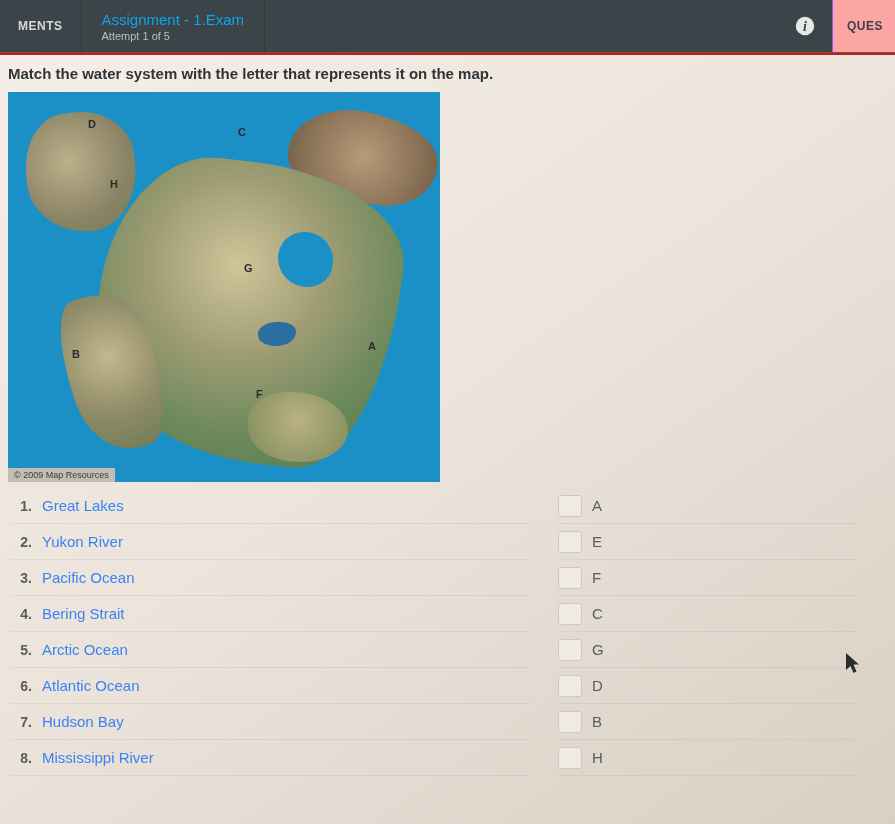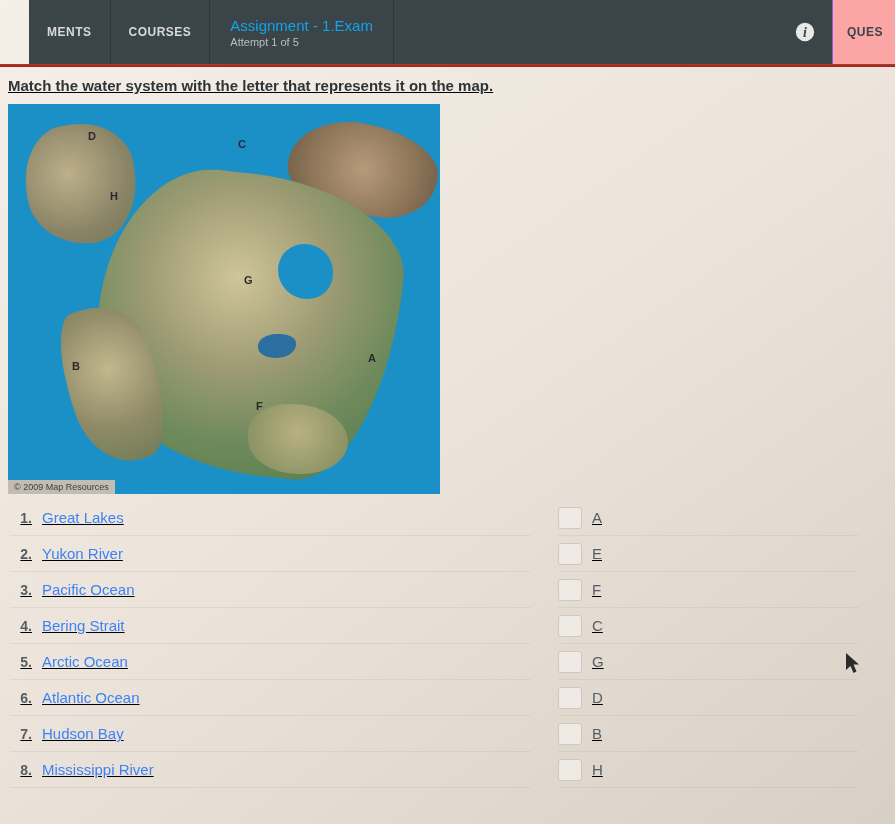--- a/index.html
+++ b/index.html
@@ -2,25 +2,24 @@
 <html><head>
 <meta charset="utf-8">
 <style>
   * { box-sizing: border-box; margin: 0; padding: 0; }
   html, body { width: 895px; height: 824px; overflow: hidden; font-family: Arial, Helvetica, sans-serif; }
   body { background: linear-gradient(145deg, #f5efe8 0%, #ece4da 50%, #d8d0c5 100%); position: relative; }
 
   .topbar {
     display: flex;
     align-items: stretch;
-    height: 64px;
+    height: 52px;
     background: #3b4449;
     color: #e9e9e9;
     font-size: 13px;
-    margin-left: 29px;
   }
   .nav-item {
     display: flex;
     align-items: center;
     padding: 0 18px;
     color: #d9d9d9;
     font-weight: 600;
     letter-spacing: 0.5px;
     font-size: 12px;
     border-right: 1px solid #2f373b;
@@ -48,21 +47,21 @@
     color: #e9e9e9; border-left: 1px solid #2f373b;
   }
   .ques-tab {
     display: flex; align-items: center; padding: 0 12px 0 14px;
     background: #fca5a5; color: #3b4449;
     font-size: 12px; font-weight: 700; letter-spacing: 0.5px;
     border-left: 1px solid #8b5cf6; cursor: pointer;
   }
   .accent-bar { height: 3px; background: linear-gradient(to bottom, #b9362c, #8d2a22); }
 
-  .content { padding: 8px 20px 0 6px; text-decoration: underline; }
+  .content { padding: 8px 20px 0 6px; }
   .question-prompt { font-size: 15px; font-weight: 700; color: #2e3538; margin: 2px 0 10px 2px; }
 
   .map-box {
     width: 432px; height: 390px; position: relative; overflow: hidden;
     margin-left: 2px;
   }
   .map-water { position: absolute; inset: 0; background: #1b90c6; }
   .continent {
     position: absolute;
     border-radius: 40% 50% 45% 55% / 50% 40% 55% 45%;
@@ -121,21 +120,20 @@
   .cursor-arrow {
     position: absolute; right: 32px; bottom: 148px; width: 18px; height: 24px;
   }
   .cursor-arrow svg { width: 18px; height: 24px; fill: #2b2b2b; }
 </style>
 </head>
 <body>
 
 <div class="topbar">
   <div class="nav-item">MENTS</div>
-  <div class="nav-item">COURSES</div>
   <div class="assignment-block">
     <div class="assignment-title">Assignment - 1.Exam</div>
     <div class="attempt">Attempt 1 of 5</div>
   </div>
   <div class="spacer"></div>
   <div class="info-icon">
     <svg viewBox="0 0 24 24">
         <circle cx="12" cy="12" r="10" fill="#e8e8e8"></circle>
         <text x="12" y="17" text-anchor="middle" font-family="Georgia,serif" font-style="italic" font-weight="bold" font-size="15" fill="#3b4449">i</text>
       </svg>

